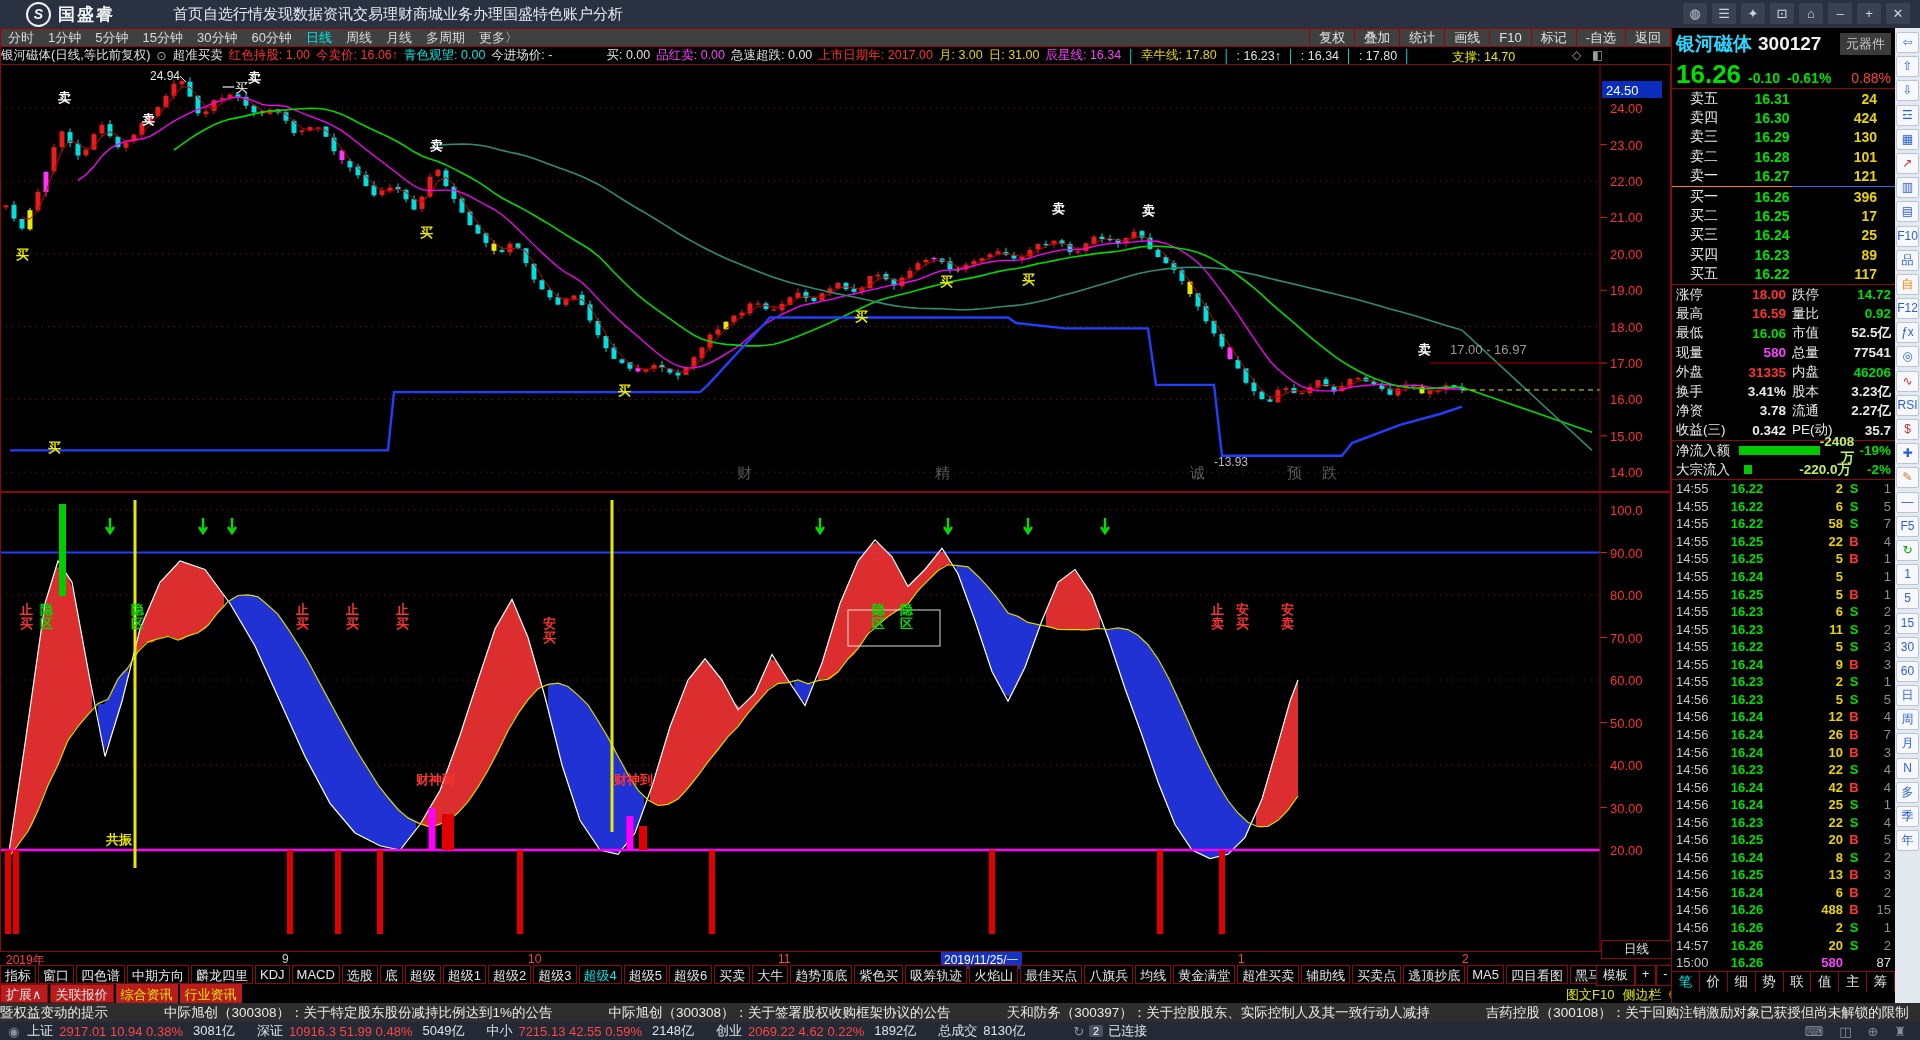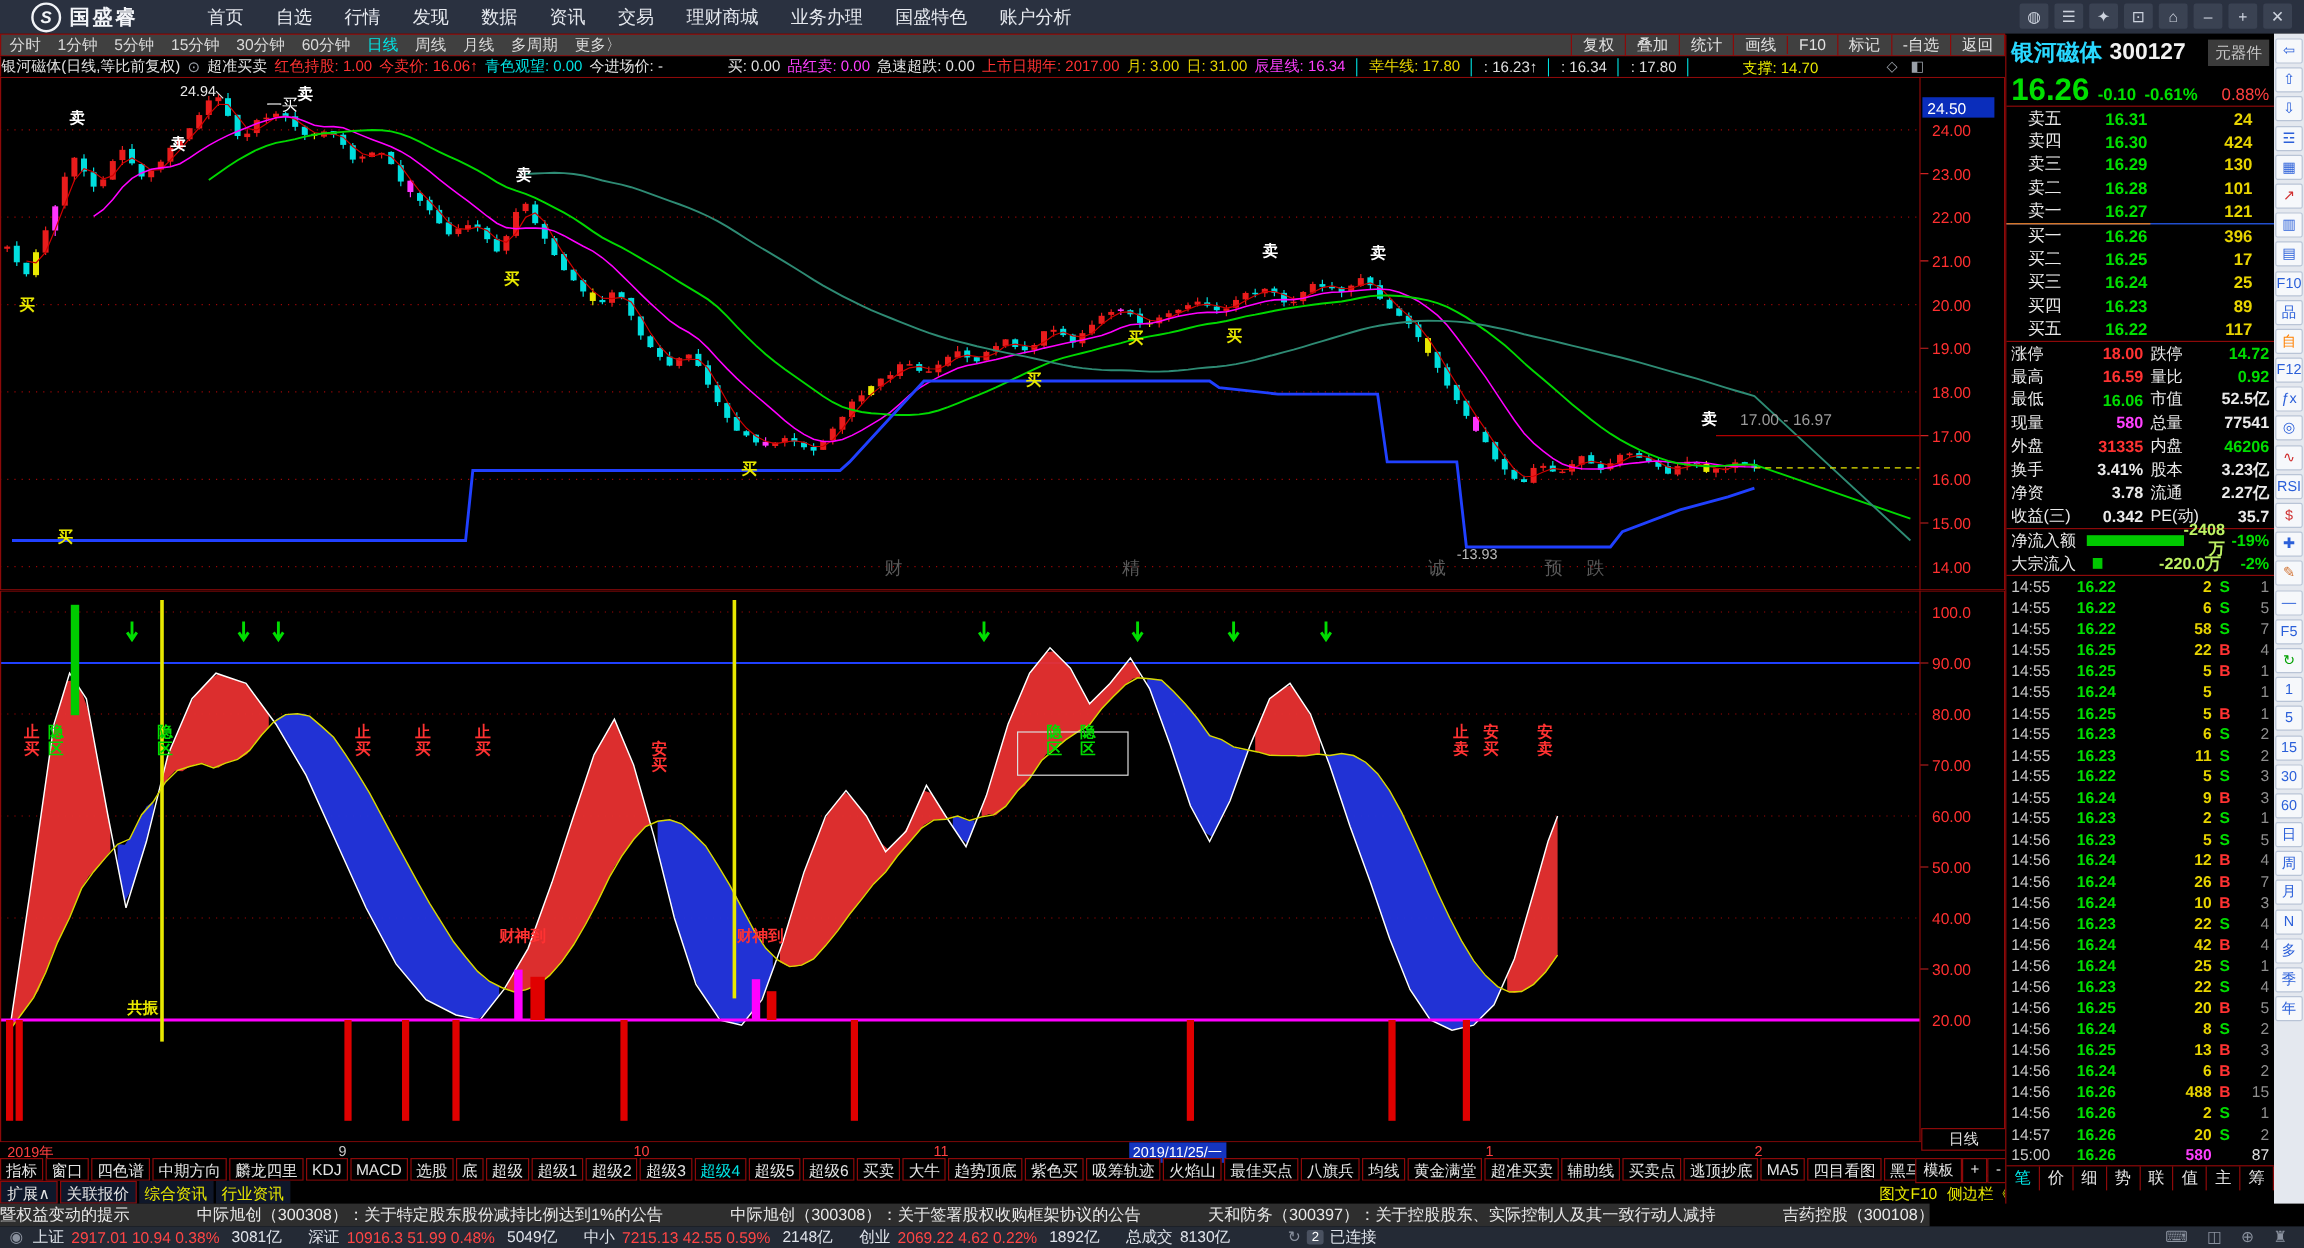--- a/index.html
+++ b/index.html
@@ -5,21 +5,21 @@
   html,body{margin:0;padding:0;background:#000;width:1920px;height:1040px;overflow:hidden;
     font-family:"Liberation Sans","DejaVu Sans",sans-serif;-webkit-font-smoothing:none;}
   #app{position:relative;width:1920px;height:1040px;background:#000;}
   .abs{position:absolute;}
   
   #menubar{left:0;top:0;width:1920px;height:28px;background:#2a3140;display:flex;align-items:center;}
   #logo{display:flex;align-items:center;margin-left:26px;gap:7px;}
   #logo .circ{width:21px;height:21px;border:2px solid #f2f4f8;border-radius:50%;color:#f2f4f8;
     font-weight:bold;font-size:14px;line-height:21px;text-align:center;font-style:italic;}
   #logo .lgtxt{color:#f2f4f8;font-size:17px;font-weight:bold;letter-spacing:2px;}
-  #mainnav{display:flex;margin-left:58px;gap:27px;}
+  #mainnav{display:flex;margin-left:58px;}
   #mainnav .mi{color:#e6e9ef;font-size:15px;cursor:default;white-space:nowrap;}
   #winctl{position:absolute;right:10px;top:3px;display:flex;gap:5px;}
   #winctl .wb{width:24px;height:21px;background:#3a4252;color:#cdd3de;font-size:13px;
     text-align:center;line-height:21px;border-radius:2px;}
   
   #toolbar{left:0;top:28px;width:1671px;height:19px;background:#404040;border:1px solid #8d0909;
     display:flex;align-items:center;box-sizing:border-box;}
   .period{color:#d9d9d9;font-size:13px;padding:0 7px;white-space:nowrap;}
   .period.active{color:#00e5e5;}
   #tb-spacer{flex:1;}
@@ -40,21 +40,21 @@
   #daterow .dl{position:absolute;top:0;}
   #daterow .hl{background:#1535c0;color:#fff;padding:0 3px;}
   #period-box{left:1601px;top:940px;width:69px;height:17px;border:1px solid #8d0909;color:#e0e0e0;
     font-size:12.5px;text-align:center;line-height:17px;background:#000;}
   #tabsA{left:0;top:965px;width:1671px;height:19px;display:flex;gap:2px;overflow:hidden;}
   .tabA{border:1px solid #8d0909;color:#e4e4e4;font-size:13px;padding:1px 4px;white-space:nowrap;background:#000;}
   .tabA.active{color:#00e5e5;}
   #tmpl-grp{position:absolute;left:1596px;top:965px;display:flex;}
   #tmpl-grp div{border:1px solid #8d0909;color:#e4e4e4;font-size:12.5px;padding:1px 6px;background:#000;}
   #tabsB{left:0;top:984px;width:1671px;height:19px;display:flex;gap:2px;}
-  .tabB{border:1px solid #8d0909;color:#e4e4e4;font-size:13px;padding:1px 5px;white-space:nowrap;background:#0f172a;}
+  .tabB{border:1px solid #8d0909;color:#e4e4e4;font-size:13px;padding:1px 5px;white-space:nowrap;background:#b91c1c;}
   .tabB.yellow{color:#e8e800;border:none;padding-top:2px;}
   #tuwen-grp{position:absolute;left:1566px;top:986px;display:flex;gap:8px;font-size:13px;color:#e8e800;white-space:nowrap;}
   
   #qpanel{left:1671px;top:29px;width:224px;height:974px;background:#000;border-left:1px solid #8d0909;box-sizing:border-box;}
   #q-name{display:flex;align-items:center;height:30px;padding:0 4px;}
   #q-name .nm{color:#29d8ff;font-size:19px;font-weight:bold;}
   #q-name .cd{color:#f2f2f2;font-size:19px;font-weight:bold;margin-left:6px;}
   #q-name .sector{margin-left:auto;background:#3b3b3b;color:#c8c8c8;font-size:13px;padding:2px 6px;}
   #q-price{display:flex;align-items:baseline;height:29px;padding:0 4px;border-bottom:1px solid #8d0909;}
   #q-price .px{color:#00e000;font-size:26px;font-weight:bold;}
@@ -87,21 +87,21 @@
   .taperow .tc{width:26px;text-align:right;color:#8f8f8f;}
   #q-minitabs{display:flex;border-top:1px solid #8d0909;height:20px;}
   .mtab{flex:1;border-right:1px solid #8d0909;color:#e4e4e4;font-size:13.5px;text-align:center;line-height:20px;}
   .mtab.active{color:#00e5e5;}
   
   #sidebar{left:1895px;top:28px;width:25px;height:975px;background:#e4e8ef;display:flex;flex-direction:column;
     align-items:center;padding-top:4px;box-sizing:border-box;gap:3.2px;}
   .sic{width:21px;height:19px;font-size:12px;color:#2b5fd9;text-align:center;line-height:19px;
     background:#f6f8fb;border:1px solid #b9c4d6;border-radius:2px;overflow:hidden;white-space:nowrap;}
   
-  #newsbar{left:0;top:1003px;width:1608px;height:19px;background:#2e2e2e;display:flex;align-items:center;
+  #newsbar{left:0;top:1003px;width:1920px;height:19px;background:#2e2e2e;display:flex;align-items:center;
     overflow:hidden;white-space:nowrap;}
   #newsbar span{color:#e8e8e8;font-size:13.5px;margin-right:56px;}
   #statusbar{left:0;top:1022px;width:1920px;height:18px;background:#242a35;display:flex;align-items:center;
     font-size:13px;white-space:nowrap;}
   #statusbar .dot{color:#8a919e;margin:0 8px 0 8px;}
   #statusbar .iname{color:#dfe3ea;margin-right:6px;}
   #statusbar .inum{color:#ff4545;margin-right:10px;}
   #statusbar .iamt{color:#dfe3ea;margin-right:22px;}
   #conn{display:flex;align-items:center;gap:5px;margin-left:26px;color:#dfe3ea;}
   #conn .badge{background:#4a5160;color:#fff;font-size:11px;padding:0 4px;border-radius:2px;}

